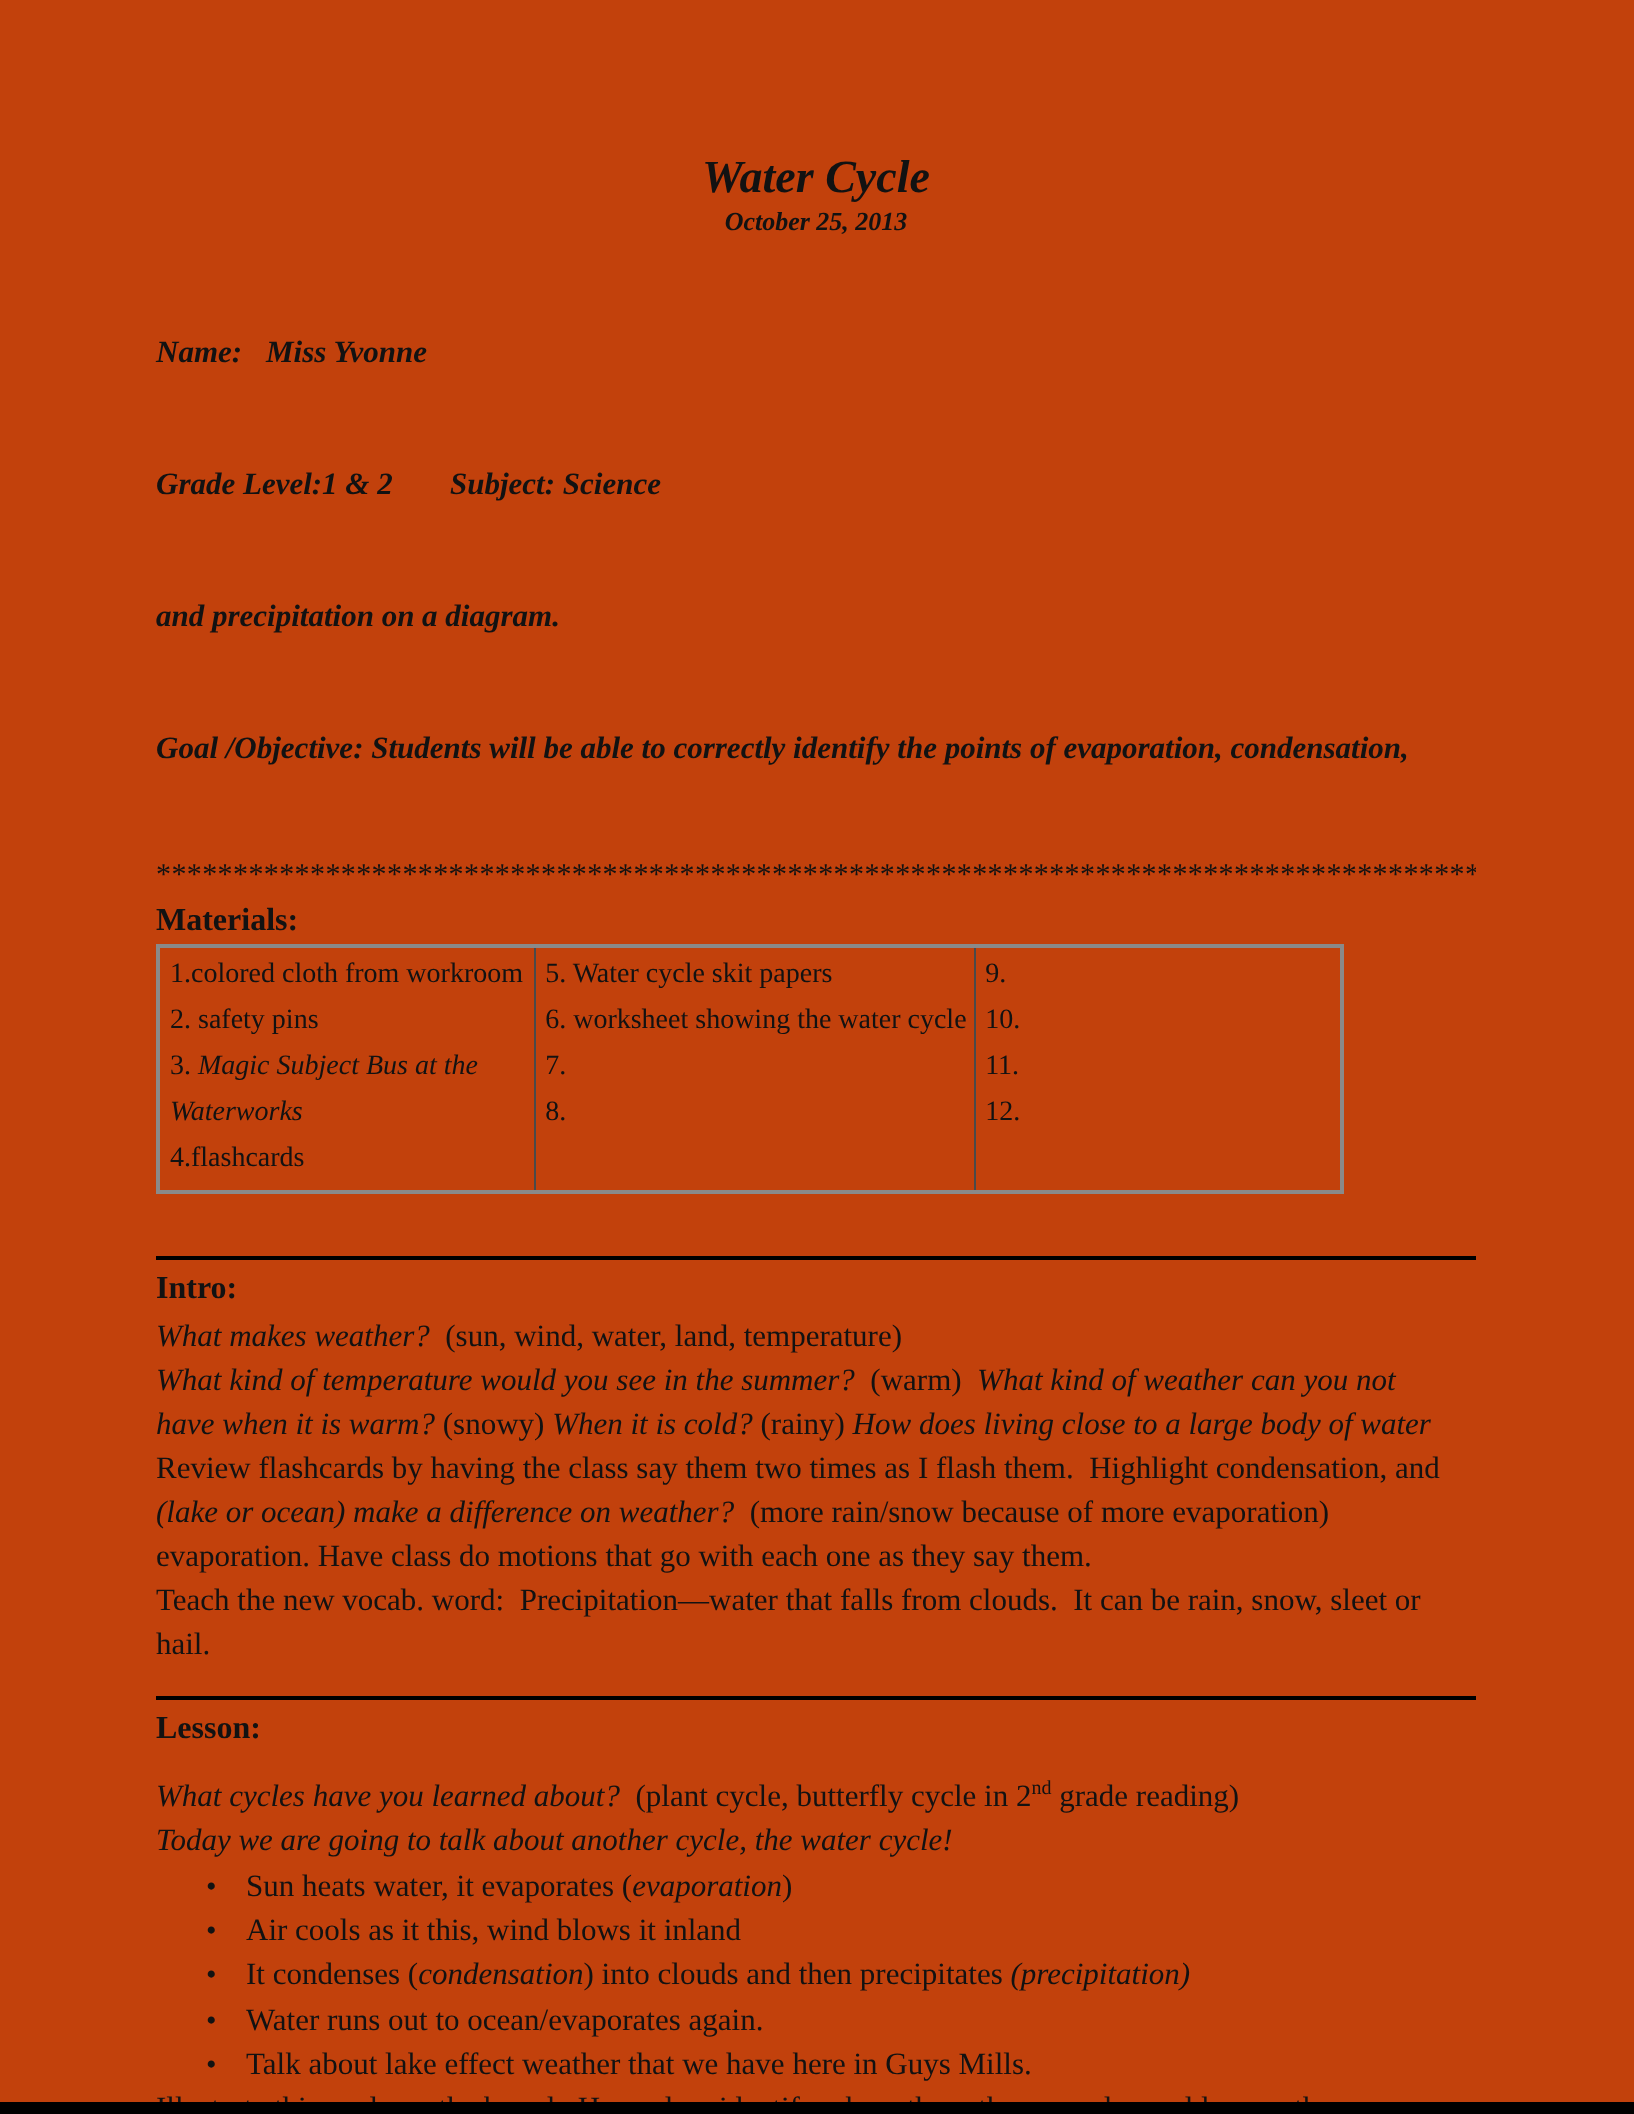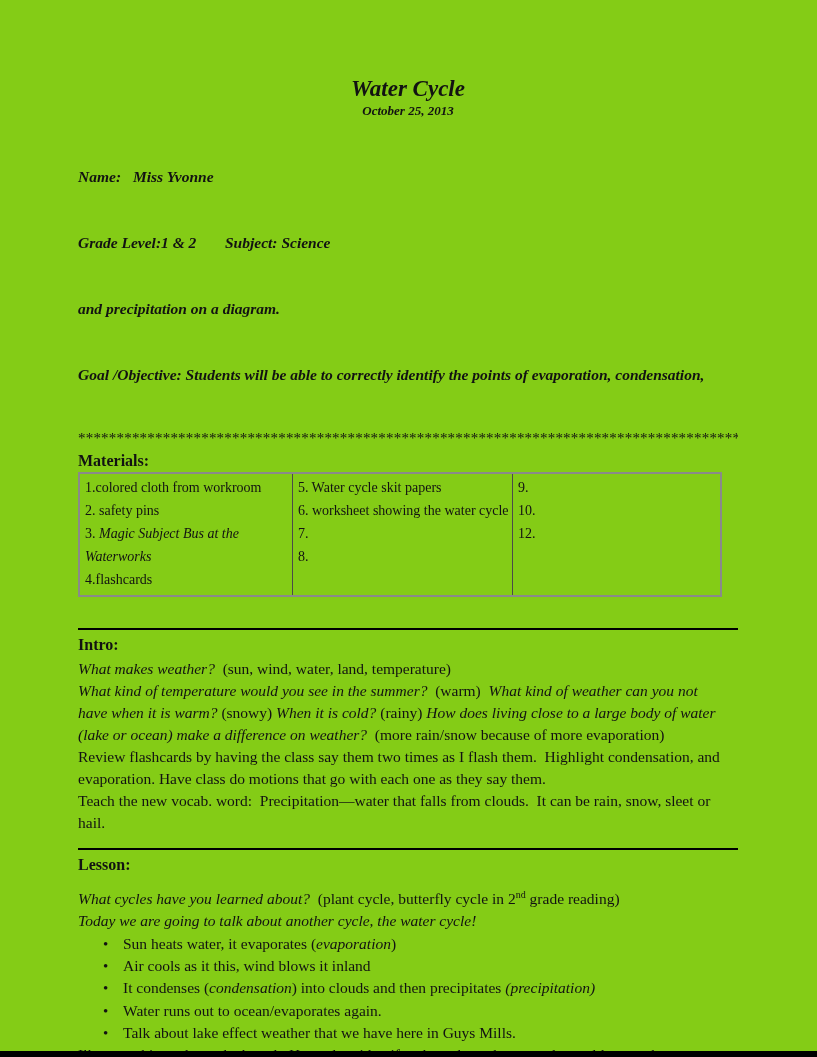--- a/index.html
+++ b/index.html
@@ -1,19 +1,19 @@
 <!DOCTYPE html>
 <html><head>
 <meta charset="utf-8">
 <style>
   html,body { margin:0; padding:0; background:#ffffff; }
   .page {
     position:relative;
     width:817px; height:1057px;
-    background:#84cc16;
+    background:#c2410c;
     overflow:hidden;
     font-family:"Liberation Serif", serif;
     color:#121212;
   }
   .content {
     position:absolute; left:78px; top:0; width:660px;
   }
   .doc-title {
     margin-top:76px;
     text-align:center;
@@ -39,21 +39,21 @@
     letter-spacing:0.2px;
   }
   .mheading {
     margin-top:6px;
     font-size:16px; line-height:18px;
     font-weight:bold;
   }
   .mtable {
     margin-top:2px;
     display:flex;
-    width:644px; box-sizing:border-box;
+    width:594px; box-sizing:border-box;
     border:2px solid #8a8a8a;
   }
   .mcol {
     box-sizing:border-box;
     padding:2px 4px 4px 5px;
     font-size:14px;
     border-left:1px solid #4a4a4a;
   }
   .mcol:first-child { border-left:none; }
   .mcol-1 { width:222px; }
@@ -119,32 +119,33 @@
         </div>
       <div class="mcol mcol-2">
           <div class="tline"><span class="run-r">5. Water cycle skit papers</span></div>
           <div class="tline"><span class="run-r">6. worksheet showing the water cycle</span></div>
           <div class="tline"><span class="run-r">7.</span></div>
           <div class="tline"><span class="run-r">8.</span></div>
         </div>
       <div class="mcol mcol-3">
           <div class="tline"><span class="run-r">9.</span></div>
           <div class="tline"><span class="run-r">10.</span></div>
+          <div class="tline"><span class="run-r">11.</span></div>
           <div class="tline"><span class="run-r">12.</span></div>
         </div>
     </div>
 
     <div class="rule rule-intro"></div>
     <div class="sheading">Intro:</div>
     <div class="body-lines">
         <div class="tline"><span class="run-i">What makes weather?</span><span class="run-r">  (sun, wind, water, land, temperature)</span></div>
         <div class="tline"><span class="run-i">What kind of temperature would you see in the summer?</span><span class="run-r">  (warm)  </span><span class="run-i">What kind of weather can you not</span></div>
         <div class="tline"><span class="run-i">have when it is warm?</span><span class="run-r"> (snowy) </span><span class="run-i">When it is cold?</span><span class="run-r"> (rainy) </span><span class="run-i">How does living close to a large body of water</span></div>
+        <div class="tline"><span class="run-r">Review flashcards by having the class say them two times as I flash them.  Highlight condensation, and</span></div>
         <div class="tline"><span class="run-i">(lake or ocean) make a difference on weather?</span><span class="run-r">  (more rain/snow because of more evaporation)</span></div>
-        <div class="tline"><span class="run-r">Review flashcards by having the class say them two times as I flash them.  Highlight condensation, and</span></div>
         <div class="tline"><span class="run-r">evaporation. Have class do motions that go with each one as they say them.</span></div>
         <div class="tline"><span class="run-r">Teach the new vocab. word:  Precipitation—water that falls from clouds.  It can be rain, snow, sleet or</span></div>
         <div class="tline"><span class="run-r">hail.</span></div>
       </div>
 
     <div class="rule rule-lesson"></div>
     <div class="sheading">Lesson:</div>
     <div class="body-lines lesson-lines">
         <div class="tline"><span class="run-i">What cycles have you learned about?</span><span class="run-r">  (plant cycle, butterfly cycle in 2</span><span class="run-sup">nd</span><span class="run-r"> grade reading)</span></div>
         <div class="tline"><span class="run-i">Today we are going to talk about another cycle, the water cycle!</span></div>

